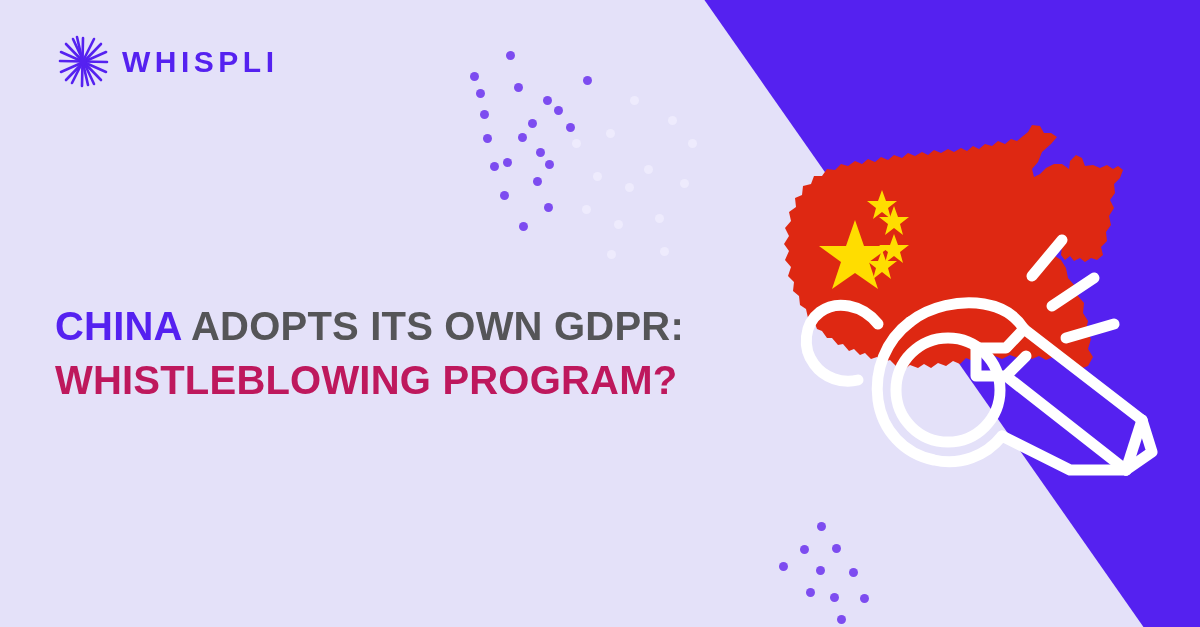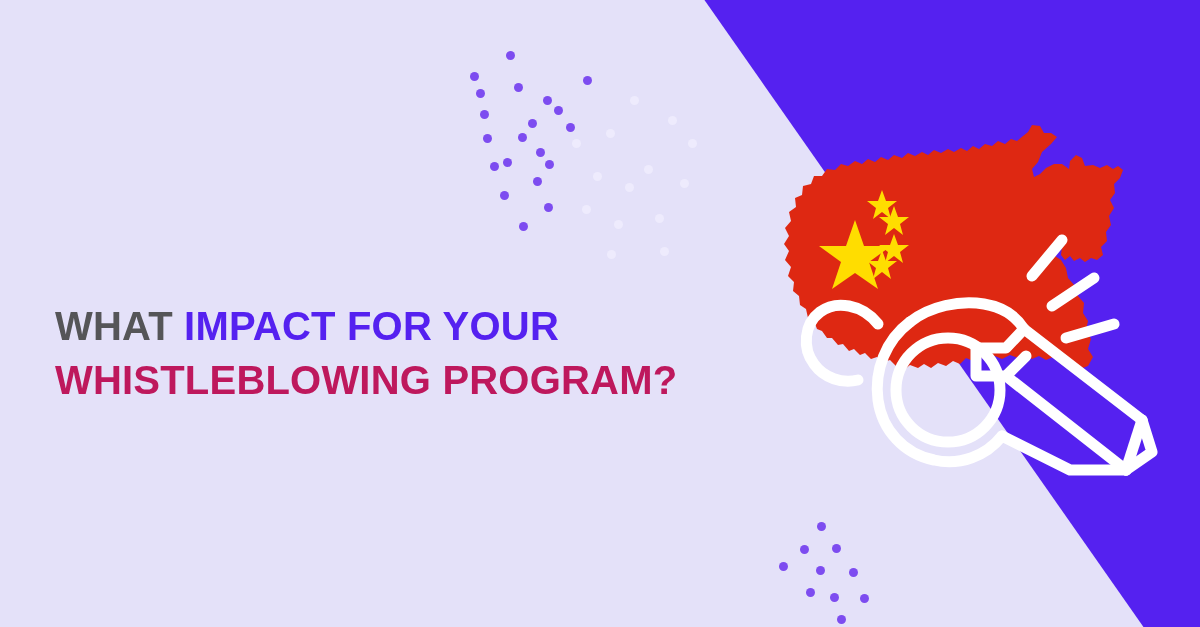--- a/index.html
+++ b/index.html
@@ -151,23 +151,42 @@
       <span style="left: 72px; top: 24px; width: 9px; height: 9px; background: rgb(125, 76, 240);"></span>
       <span style="left: 19px; top: 42px; width: 9px; height: 9px; background: rgb(125, 76, 240);"></span>
       <span style="left: 56px; top: 46px; width: 9px; height: 9px; background: rgb(125, 76, 240);"></span>
       <span style="left: 89px; top: 48px; width: 9px; height: 9px; background: rgb(125, 76, 240);"></span>
       <span style="left: 46px; top: 68px; width: 9px; height: 9px; background: rgb(125, 76, 240);"></span>
       <span style="left: 70px; top: 73px; width: 9px; height: 9px; background: rgb(125, 76, 240);"></span>
       <span style="left: 100px; top: 74px; width: 9px; height: 9px; background: rgb(125, 76, 240);"></span>
       <span style="left: 77px; top: 95px; width: 9px; height: 9px; background: rgb(125, 76, 240);"></span>
     </div>
 
+  <div id="logo">
+    <span id="logo-mark-wrap">
+      <svg id="logo-mark" viewBox="0 0 52 54" aria-hidden="true">
+        <g stroke="#5521f0" stroke-width="2.6" stroke-linecap="round" fill="none">
+          <line x1="26" y1="3" x2="25" y2="51"></line>
+          <line x1="3" y1="26" x2="50" y2="27"></line>
+          <line x1="9" y1="9" x2="44" y2="45"></line>
+          <line x1="44" y1="9" x2="9" y2="45"></line>
+          <line x1="16" y1="4" x2="37" y2="49"></line>
+          <line x1="37" y1="4" x2="15" y2="48"></line>
+          <line x1="4" y1="17" x2="49" y2="37"></line>
+          <line x1="49" y1="17" x2="4" y2="37"></line>
+          <line x1="20" y1="2" x2="31" y2="50"></line>
+        </g>
+        <circle cx="26" cy="27" r="3.4" fill="#5521f0"></circle>
+      </svg>
+    </span>
+    <span id="logo-word" style="color: rgb(85, 33, 240);">WHISPLI</span>
+  </div>
 
   <div id="headline" style="color: rgb(85, 85, 88);">
-      <div class="hl-line"><span>WHAT </span><span class="accent" style="color: rgb(85, 33, 240);">IMPACT FOR YOUR</span></div>
+      <div class="hl-line"><span class="accent" style="color: rgb(85, 33, 240);">CHINA</span><span> ADOPTS ITS OWN GDPR:</span></div>
       <div class="hl-line"><span class="accent" style="color: #be185d;">WHISTLEBLOWING PROGRAM?</span></div>
     </div>
 
   <div id="artwork">
     <svg viewBox="0 0 400 390" aria-hidden="true">
 
       <g>
         <path id="china-path" fill="#de2812" d="
           M 258 24
           L 262 17 L 270 18 L 274 25 L 281 25 L 287 29 L 281 36 L 272 44

